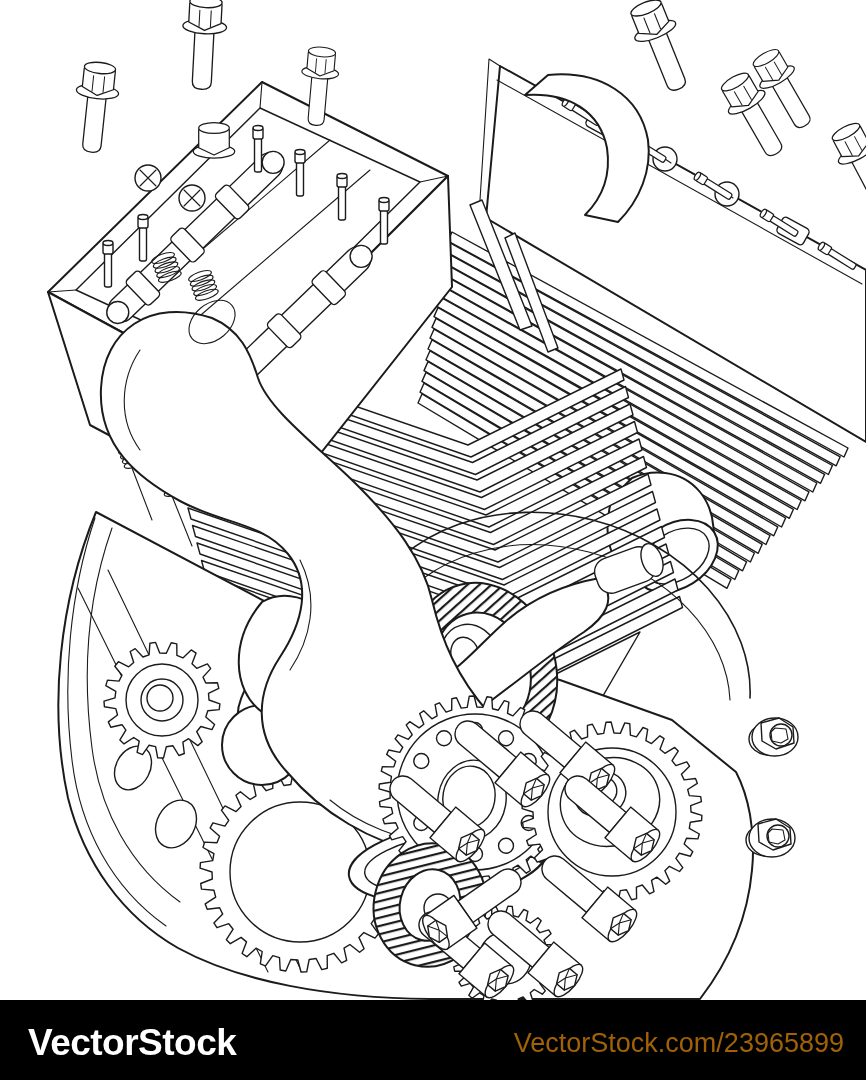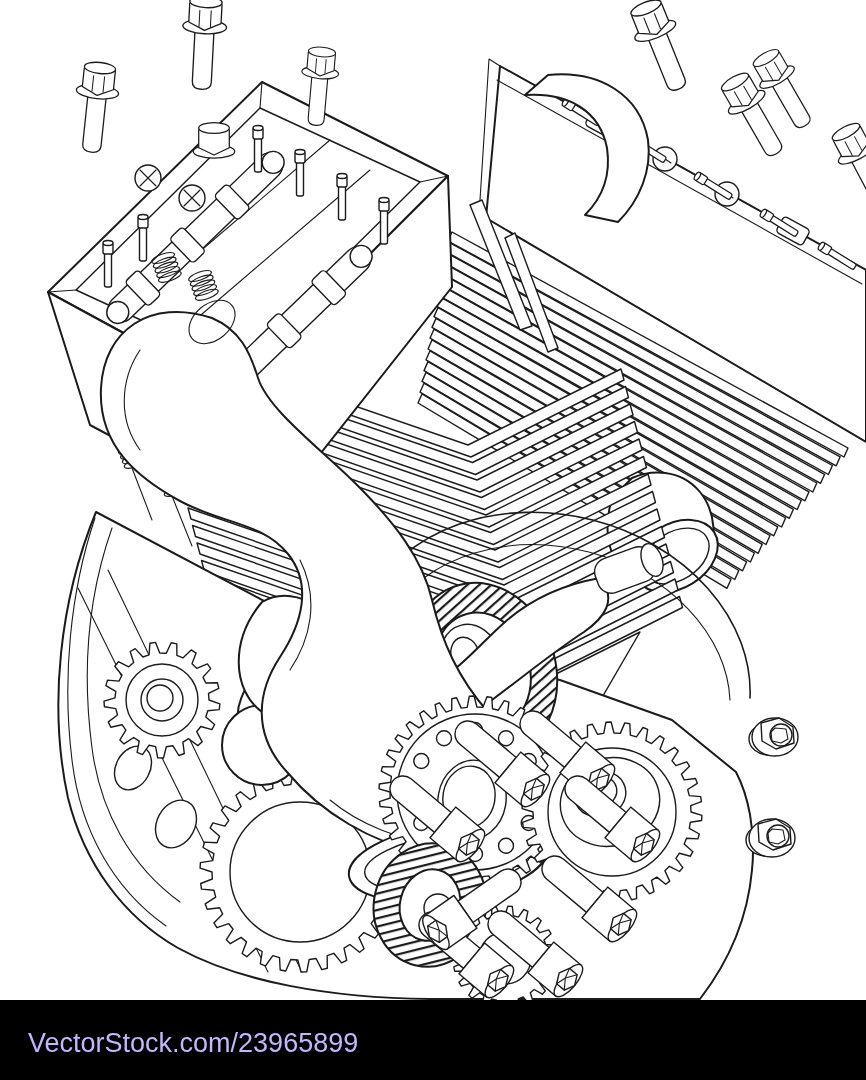--- a/index.html
+++ b/index.html
@@ -9,21 +9,21 @@
   svg{display:block}
   svg *{vector-effect:none}
   .s  {fill:#ffffff;stroke:#1b1b1b;stroke-width:2;stroke-linejoin:round;stroke-linecap:round;}
   .s1 {fill:#ffffff;stroke:#1b1b1b;stroke-width:1.4;stroke-linejoin:round;stroke-linecap:round;}
   .ln {fill:none;stroke:#1b1b1b;stroke-width:1.6;stroke-linejoin:round;stroke-linecap:round;}
   .ln1{fill:none;stroke:#1b1b1b;stroke-width:1.1;stroke-linejoin:round;stroke-linecap:round;}
   .bar{position:absolute;left:0;bottom:0;width:866px;height:80px;background:#000;
        display:flex;align-items:center;justify-content:space-between;box-sizing:border-box;
        padding:6px 22px 0 28px;}
   .logo{color:#fff;font-size:37px;font-weight:600;letter-spacing:-0.5px;}
-  .ref {color:#c4b5fd;font-size:27px;font-weight:400;letter-spacing:0;}
+  .ref {color:#a16207;font-size:27px;font-weight:400;letter-spacing:0;}
 </style>
 </head>
 <body>
 
 <div class="stage">
 
   <svg class="art" viewBox="0 0 866 1000">
     <defs>
       <pattern id="hz" patternUnits="userSpaceOnUse" width="8" height="8" patternTransform="rotate(62)">
         <rect width="8" height="8" fill="#fff"></rect>
@@ -325,16 +325,17 @@
       <use href="#hexbolt" transform="translate(206,2) rotate(3) scale(0.95)"></use>
       <use href="#hexbolt" transform="translate(322,52) rotate(5) scale(0.8)"></use>
       <use href="#hexbolt" transform="translate(646,8) rotate(-22) scale(0.95)"></use>
       <use href="#hexbolt" transform="translate(735,82) rotate(-30) scale(0.9)"></use>
       <use href="#hexbolt" transform="translate(766,58) rotate(-30) scale(0.85)"></use>
       <use href="#hexbolt" transform="translate(846,132) rotate(-28) scale(0.9)"></use>
     </g>
   </svg>
 
   <div class="bar">
+    <span class="logo">VectorStock</span>
     <span class="ref">VectorStock.com/23965899</span>
   </div>
 
 </div>
 
 </body></html>

